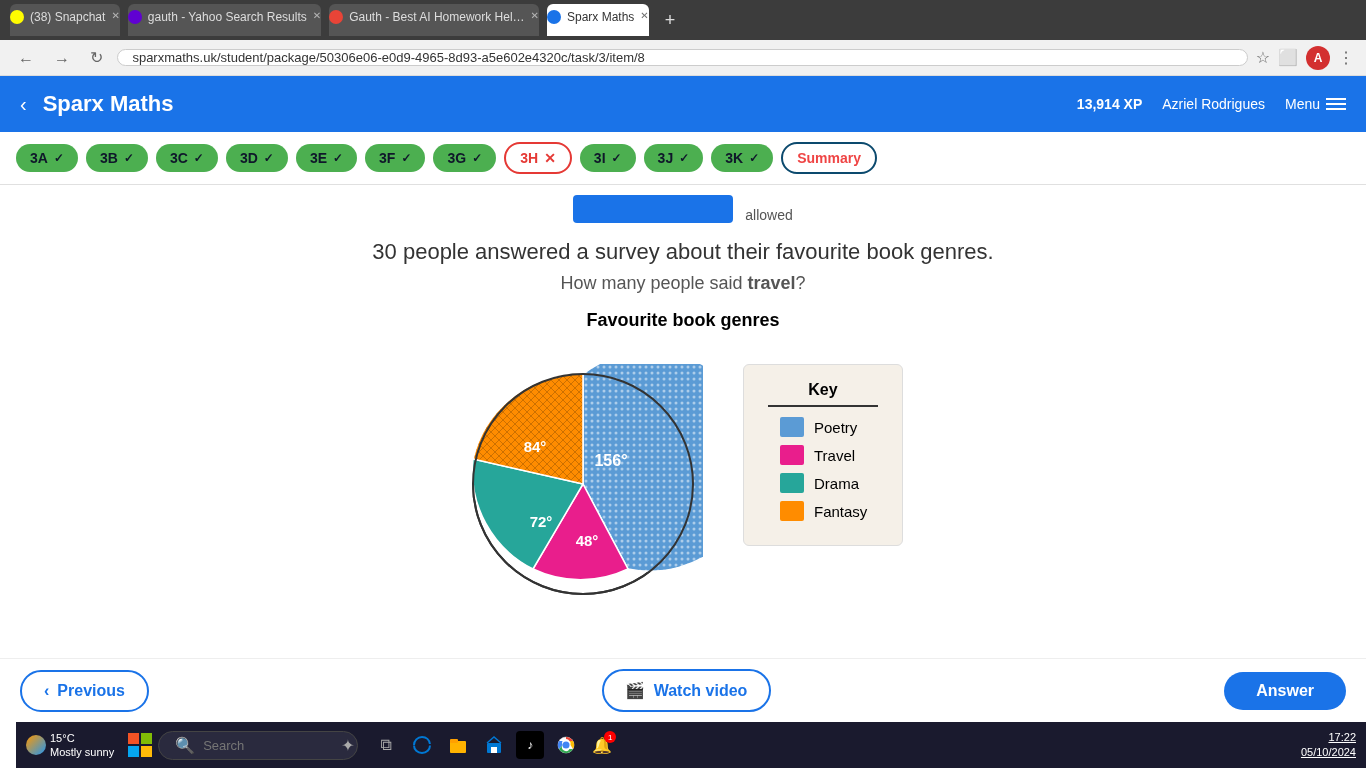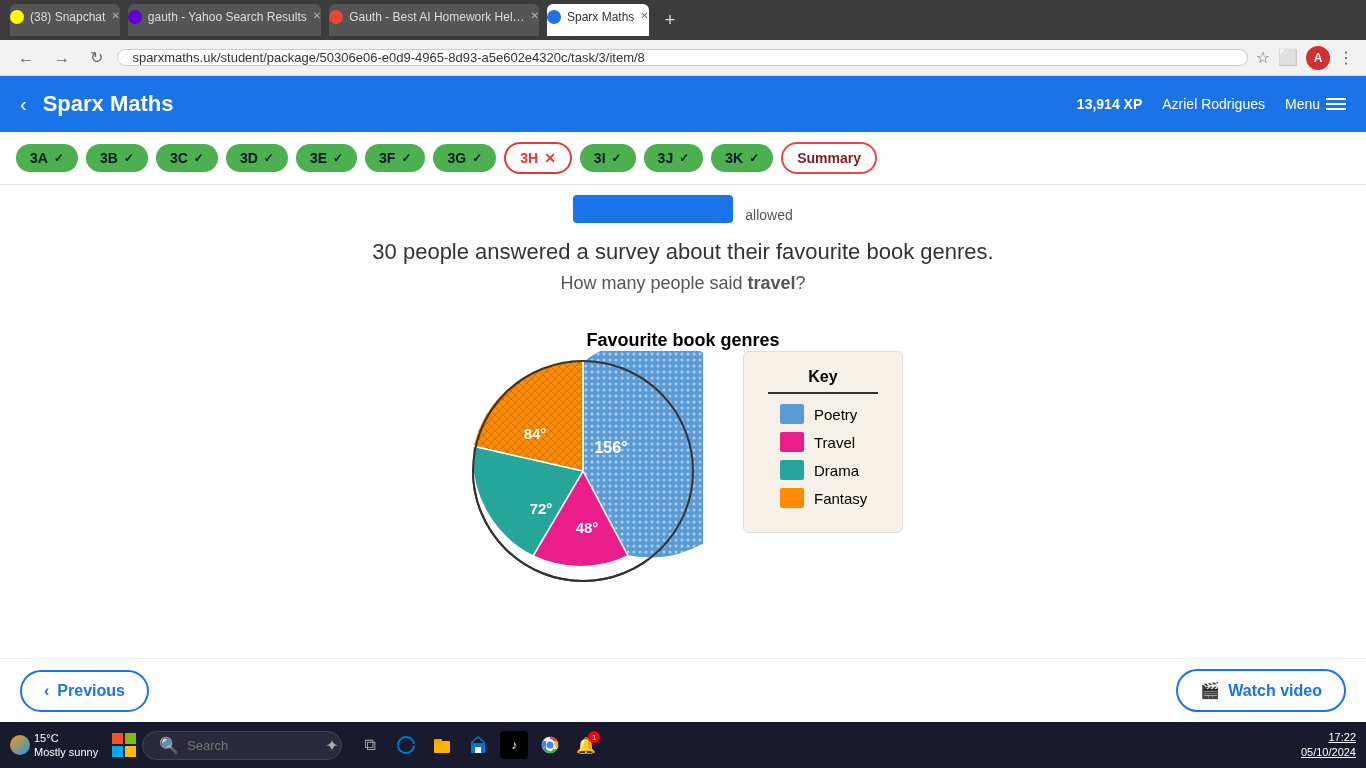--- a/index.html
+++ b/index.html
@@ -32,31 +32,31 @@
     .xp-badge { font-weight: bold; }
     .menu-btn { background: none; border: none; color: white; font-size: 14px; cursor: pointer; display: flex; align-items: center; gap: 6px; }
     .hamburger { display: flex; flex-direction: column; gap: 3px; }
     .hamburger span { width: 20px; height: 2px; background: white; display: block; }
 
     
     .nav-tabs { background: #fff; padding: 10px 16px; display: flex; gap: 8px; align-items: center; border-bottom: 1px solid #e0e0e0; }
     .nav-tab { padding: 6px 14px; border-radius: 20px; font-size: 14px; font-weight: bold; color: #0f172a; display: flex; align-items: center; gap: 6px; cursor: pointer; }
     .nav-tab.green { background: #4CAF50; }
     .nav-tab.active-red { background: #fff; border: 2px solid #E53935; color: #E53935; }
-    .nav-tab.summary { background: #fff; border: 2px solid #ef4444; color: #7f1d1d; }
+    .nav-tab.summary { background: #fff; border: 2px solid #0c4a6e; color: #ef4444; }
     .check-mark { font-size: 12px; }
     .x-mark { color: #E53935; font-weight: bold; }
 
     
     .main-content { padding: 10px 40px 0; position: relative; height: calc(768px - 40px - 36px - 56px - 52px - 80px - 46px); overflow-y: auto; }
     .allowed-bar { display: flex; align-items: flex-end; justify-content: center; gap: 12px; margin-bottom: 16px; }
     .blue-bar { width: 160px; height: 28px; background: #1a73e8; border-radius: 4px; }
     .question-text { text-align: center; font-size: 22px; color: #333; margin-bottom: 8px; }
-    .sub-question { text-align: center; font-size: 18px; color: #555; margin-bottom: 36px; }
-    .chart-title { text-align: center; font-weight: bold; font-size: 18px; margin-bottom: 0; }
+    .sub-question { text-align: center; font-size: 18px; color: #555; margin-bottom: 16px; }
+    .chart-title { text-align: center; font-weight: bold; font-size: 18px; margin-bottom: 33px; }
 
     
     .chart-area { display: flex; align-items: flex-start; justify-content: center; gap: 40px; }
 
     
     .pie-container { width: 240px; height: 240px; position: relative; }
 
     
     .key-box { background: #f5f0e8; border: 1px solid #ddd; border-radius: 6px; padding: 16px 24px; min-width: 160px; }
     .key-title { text-align: center; font-weight: bold; font-size: 16px; margin-bottom: 10px; border-bottom: 2px solid #333; padding-bottom: 6px; }
@@ -64,21 +64,21 @@
     .key-color { width: 24px; height: 20px; border-radius: 2px; }
     .not-drawn { text-align: center; color: #888; font-size: 13px; margin-top: 8px; font-style: italic; }
 
     
     .bottom-bar { position: fixed; bottom: 46px; left: 0; right: 0; display: flex; align-items: center; justify-content: space-between; padding: 10px 20px; background: #fff; border-top: 1px solid #eee; }
     .prev-btn { background: #fff; border: 2px solid #1a73e8; color: #1a73e8; border-radius: 24px; padding: 10px 22px; font-size: 16px; font-weight: bold; cursor: pointer; display: flex; align-items: center; gap: 8px; }
     .watch-btn { background: #fff; border: 2px solid #1a73e8; color: #1a73e8; border-radius: 24px; padding: 10px 22px; font-size: 16px; font-weight: bold; cursor: pointer; display: flex; align-items: center; gap: 8px; }
     .answer-btn { background: #1a73e8; border: none; color: white; border-radius: 24px; padding: 10px 32px; font-size: 16px; font-weight: bold; cursor: pointer; }
 
     
-    .taskbar { background: #1a1a2e; height: 46px; display: flex; align-items: center; padding: 0 10px; gap: 6px; position: fixed; bottom: 0; left: 0; right: 0; }
+    .taskbar { background: #1a1a2e; height: 46px; display: flex; align-items: center; padding: 0 10px; gap: 6px; position: fixed; bottom: 0; left: 16px; right: 0; }
     .taskbar-weather { color: white; font-size: 11px; display: flex; align-items: center; gap: 4px; margin-right: 8px; }
     .weather-icon { width: 20px; height: 20px; background: linear-gradient(135deg, #FF9800, #2196F3); border-radius: 50%; }
     .weather-text { line-height: 1.3; }
     .taskbar-start { background: none; border: none; cursor: pointer; }
     .win-logo { width: 24px; height: 24px; display: grid; grid-template: 1fr 1fr / 1fr 1fr; gap: 2px; }
     .win-logo span { display: block; }
     .win-logo span:nth-child(1) { background: #f35325; }
     .win-logo span:nth-child(2) { background: #81bc06; }
     .win-logo span:nth-child(3) { background: #05a6f0; }
     .win-logo span:nth-child(4) { background: #ffba08; }
@@ -241,20 +241,21 @@
 
 <div class="bottom-bar">
   <button class="prev-btn">
     <span>‹</span>
     <span>Previous</span>
   </button>
   <button class="watch-btn">
     <span>🎬</span>
     <span>Watch video</span>
   </button>
+  <button class="answer-btn">Answer</button>
 </div>
 
 <div class="taskbar">
   <div class="taskbar-weather">
     <div class="weather-icon"></div>
     <div class="weather-text">
       <div>15°C</div>
       <div>Mostly sunny</div>
     </div>
   </div>

